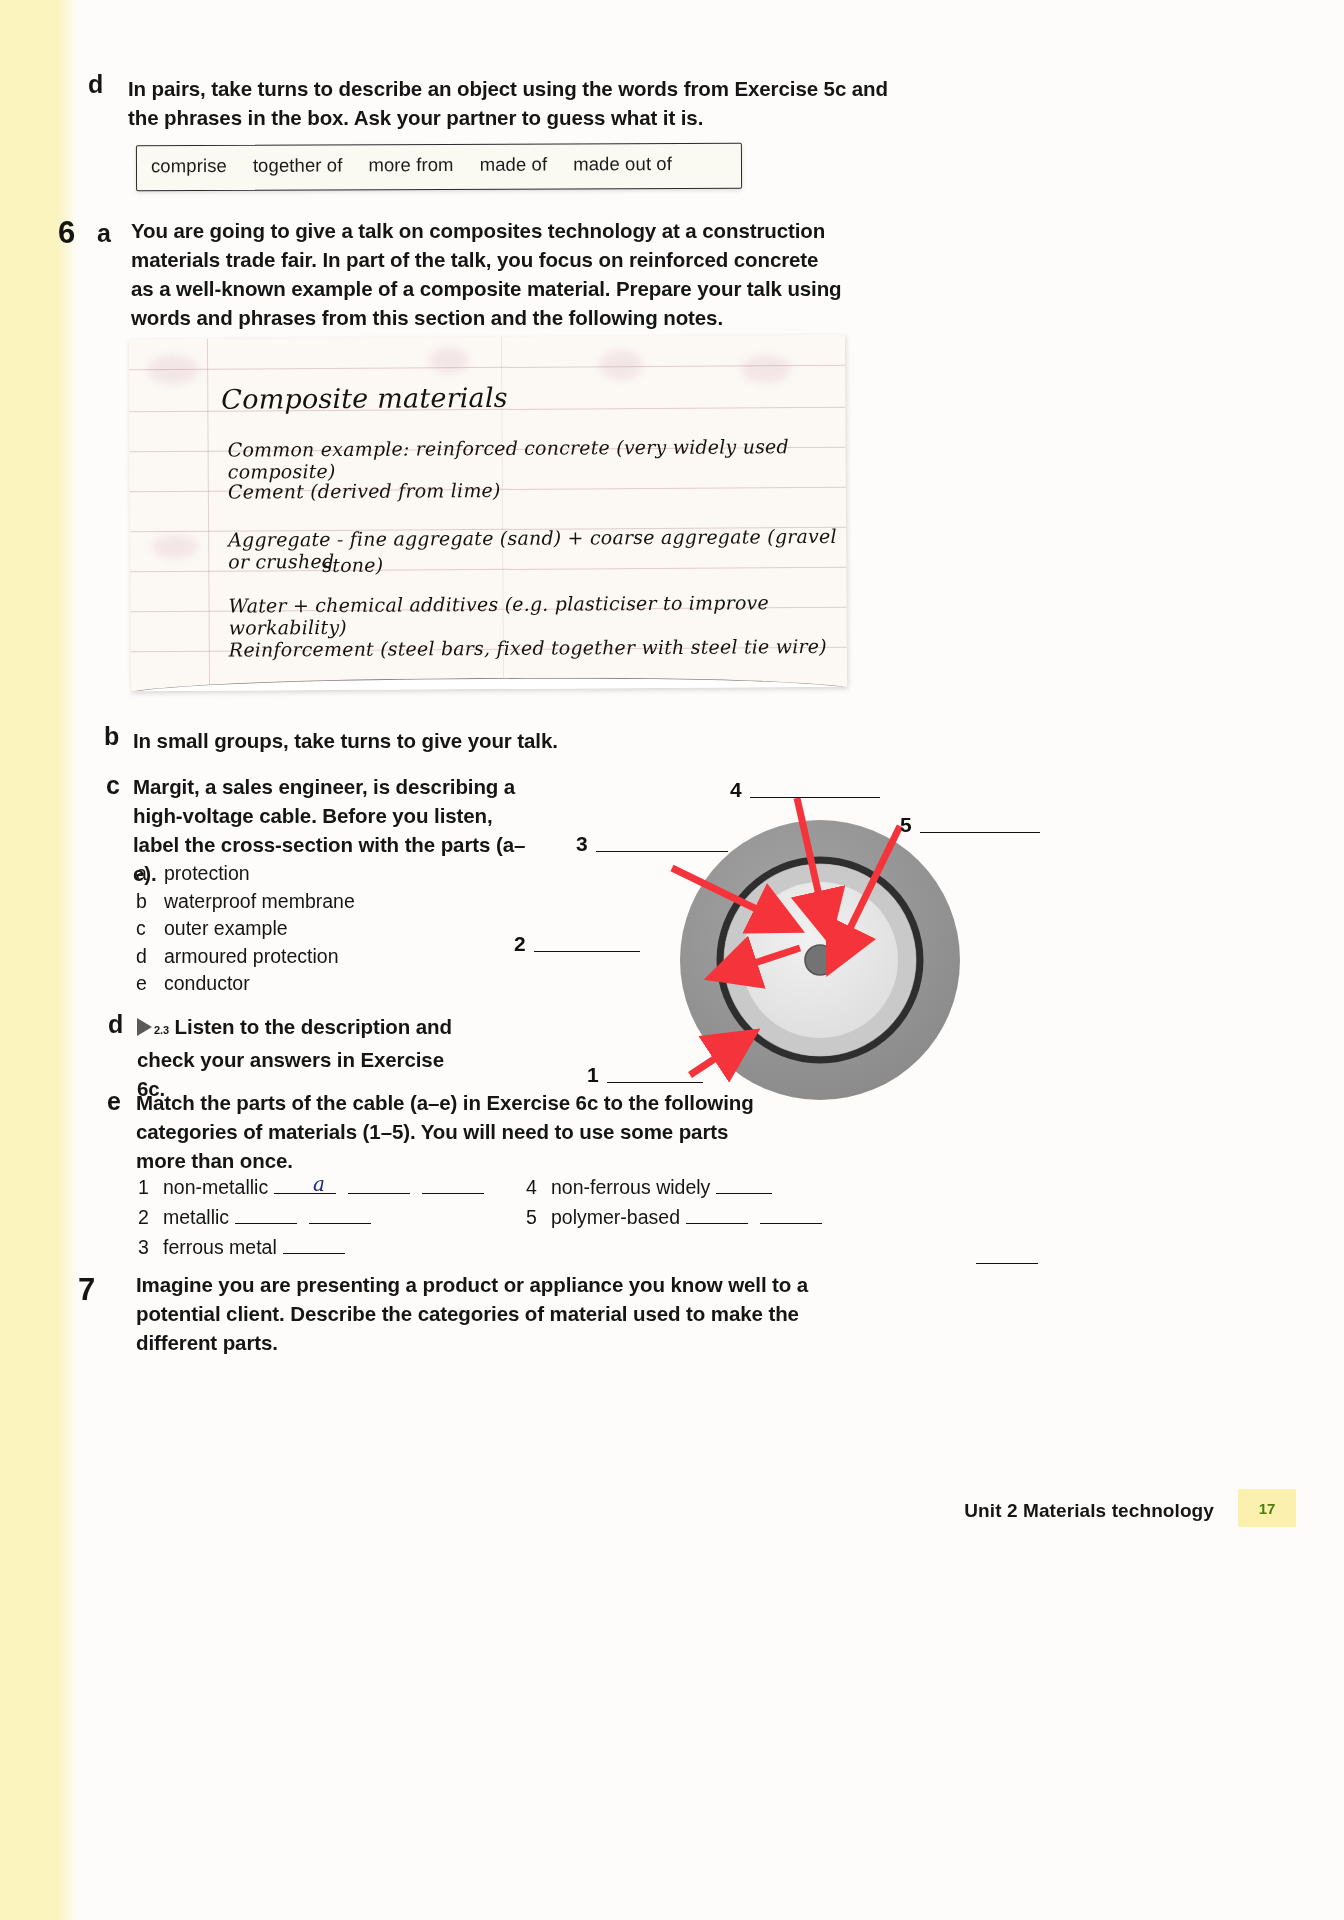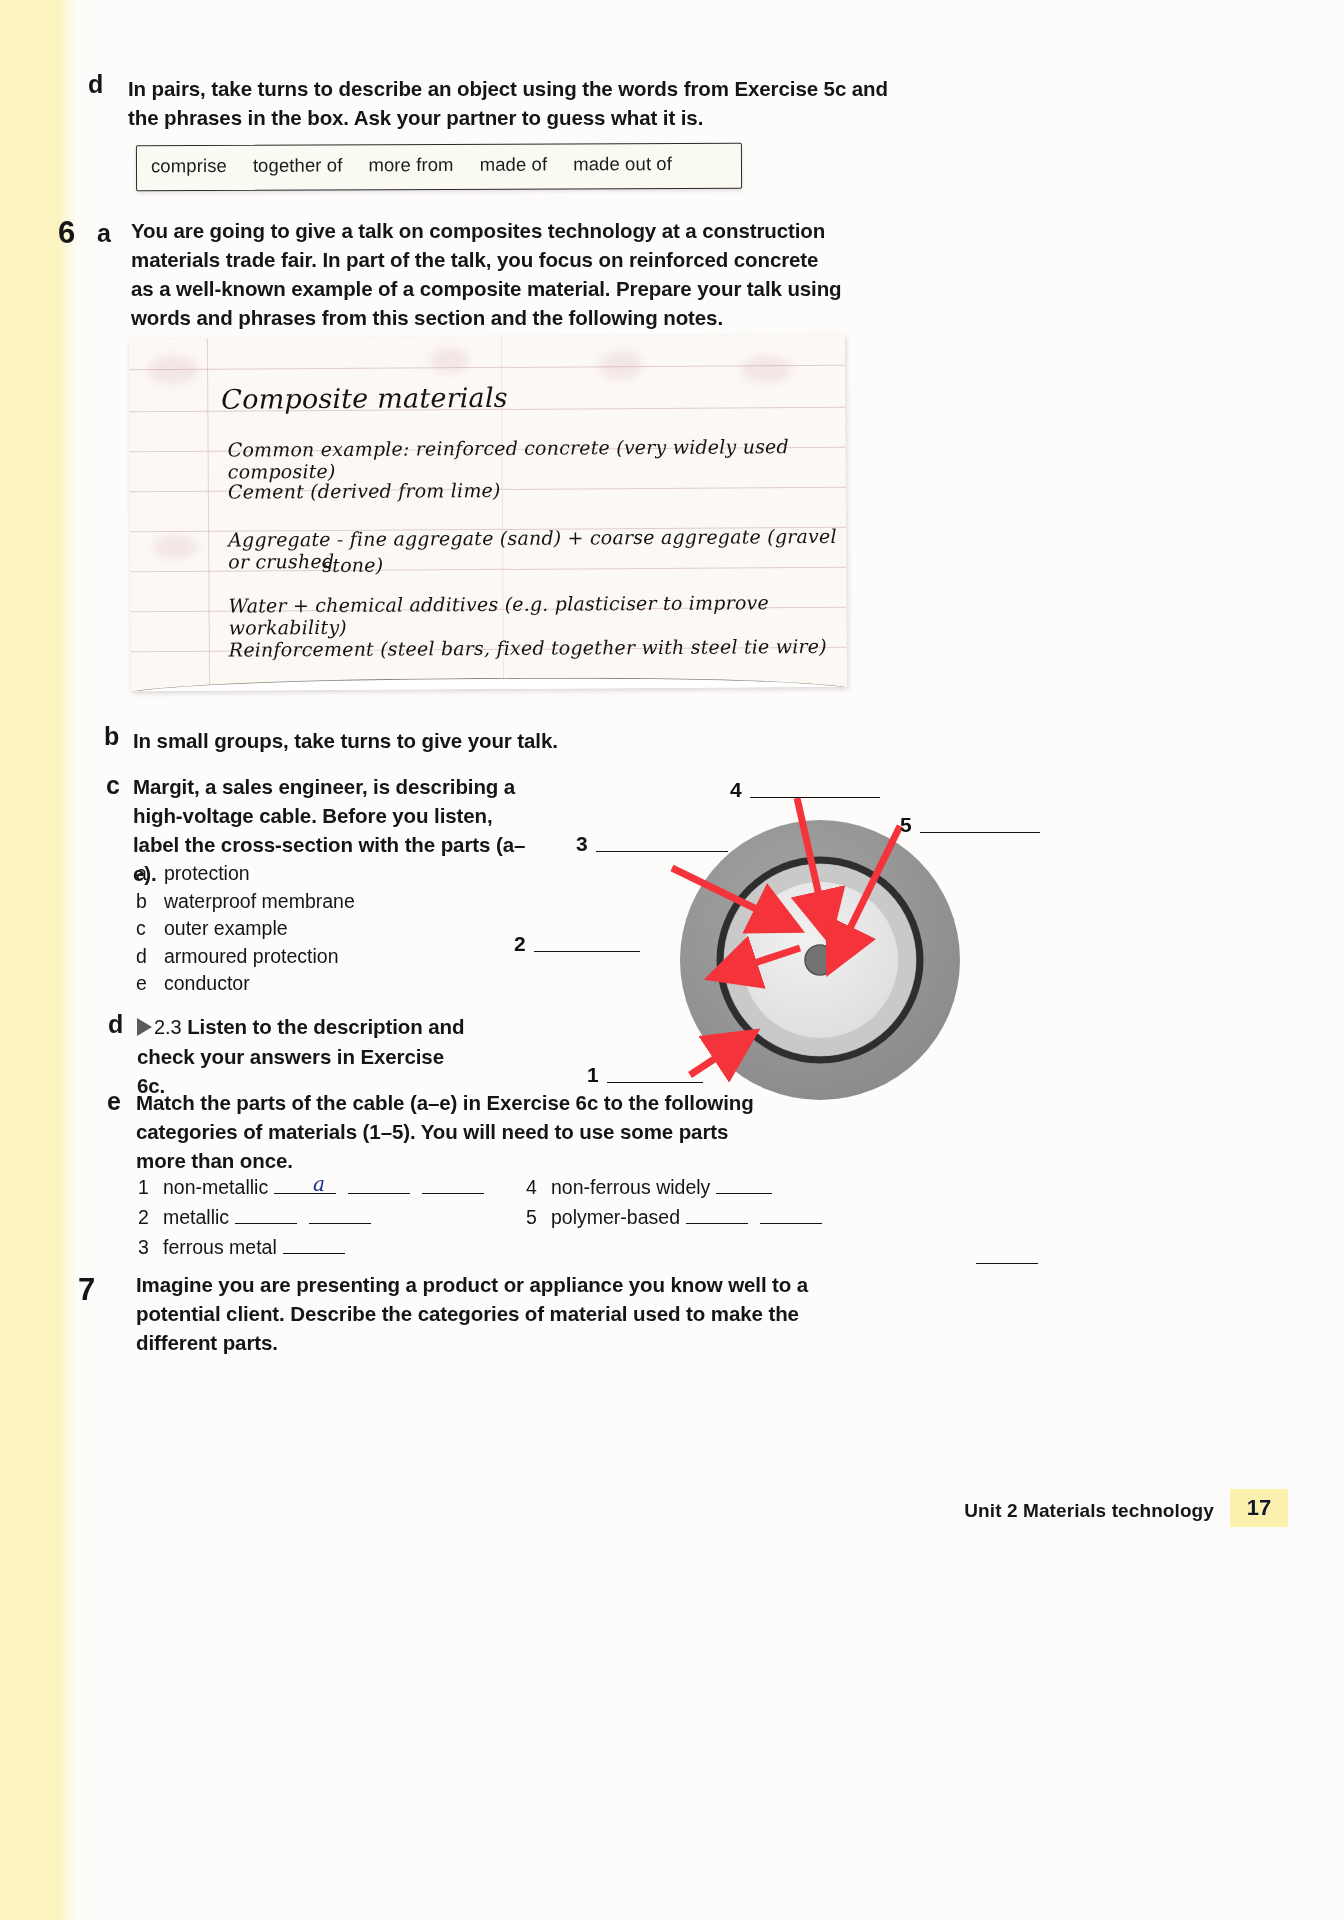--- a/index.html
+++ b/index.html
@@ -166,21 +166,21 @@
   }
   .play-tri {
     display: inline-block;
     width: 0; height: 0;
     border-left: 15px solid #5a5a5a;
     border-top: 9.5px solid transparent;
     border-bottom: 9.5px solid transparent;
     vertical-align: -2px;
     margin-right: 2px;
   }
-  .track-num { font-size: 20px; font-weight: 400; }
+  .track-num { font-size: 11px; font-weight: 700; }
 
   
   #ex6e-marker { left: 107px; top: 1087px; font-size: 25px; }
   #ex6e-text {
     position: absolute;
     left: 136px; top: 1088px; width: 620px;
   }
 
   .match-grid {
     position: absolute;
@@ -262,29 +262,29 @@
   .footer-text {
     position: absolute;
     right: 130px; top: 1500px;
     font-size: 19px;
     font-weight: 700;
     color: #151515;
     letter-spacing: 0.1px;
   }
   .page-num-box {
     position: absolute;
-    right: 56px; top: 1489px;
+    right: 48px; top: 1489px;
     width: 58px; height: 38px;
     background: #fcf0ae;
     display: flex;
     align-items: center;
     justify-content: center;
-    font-size: 22px;
+    font-size: 15px;
     font-weight: 700;
-    color: #0f172a;
+    color: #4d7c0f;
   }
 </style>
 </head>
 <body>
 
 <div class="page"></div>
 <div class="left-margin-band"></div>
 <div class="left-margin-band-inner"></div>
 
 <div class="marker" id="ex5d-marker">d</div>

